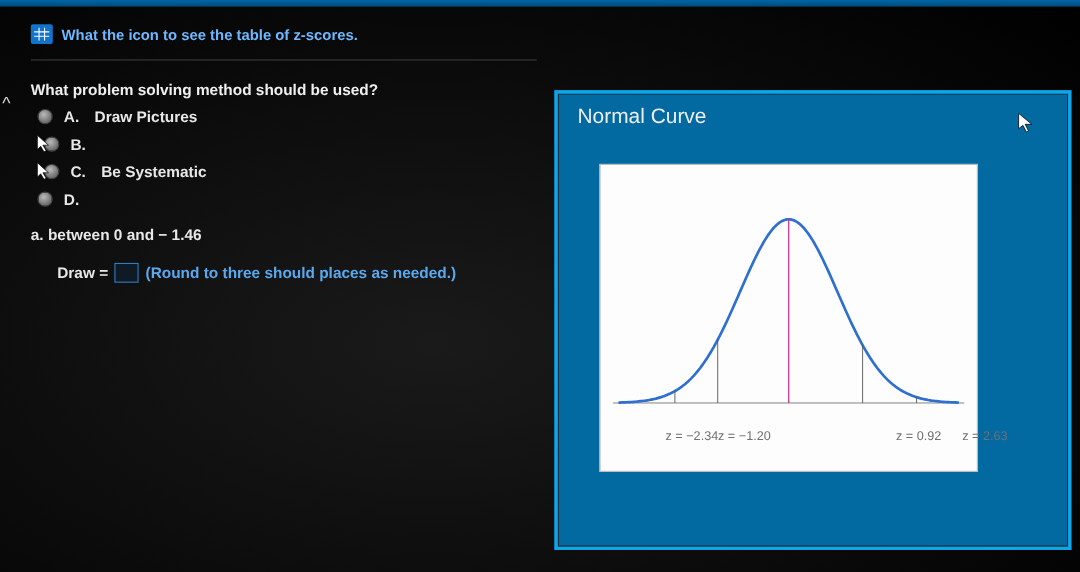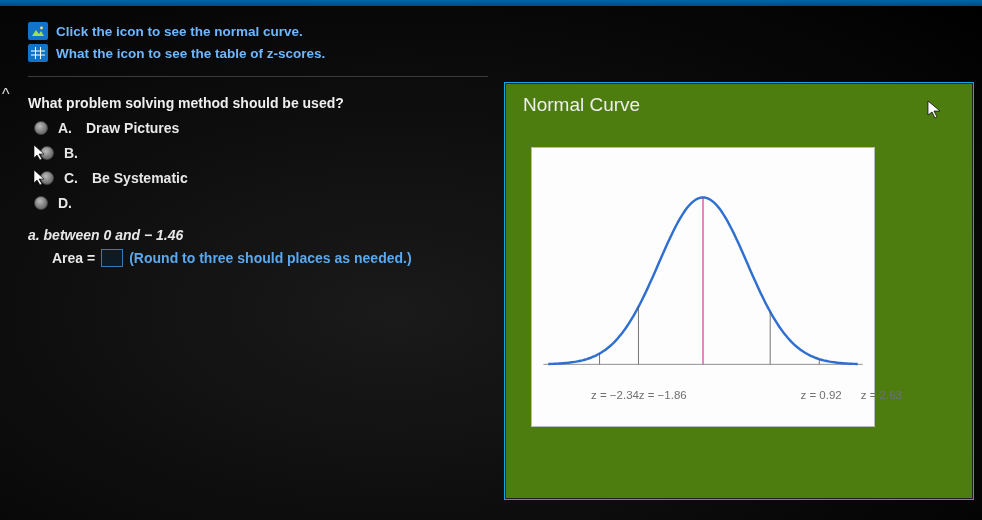--- a/index.html
+++ b/index.html
@@ -36,71 +36,61 @@
   .radio {
     width: 14px; height: 14px; border-radius: 50%;
     background: radial-gradient(circle at 40% 35%, #bbb 0%, #777 60%, #555 100%);
     border: 1px solid #444; cursor: pointer; flex: none;
   }
   .opt .letter { margin-right: 4px; }
   .cursor-mini {
     position: relative; width: 14px; height: 14px; flex: none;
   }
   .cursor-mini svg { position: absolute; left: -2px; top: -2px; }
-  .part { font-size: 14px; font-weight: bold; margin: 16px 0 6px 0; font-style: italic; }
+  .part { font-size: 14px; font-weight: bold; margin: 16px 0 18px 0; }
   .area-row { display: flex; align-items: center; gap: 6px; font-size: 14px; font-weight: bold; margin-left: 24px; }
   .input-box {
     width: 22px; height: 18px; border: 1px solid #2f7cc2; background: #0e1a24;
     display: inline-block;
   }
   .hint { color: #5aa9ef; font-weight: bold; }
 
   
   .popup {
     position: absolute; right: 8px; top: 82px;
     width: 470px; height: 418px;
-    background: #4d7c0f; border: 1px solid #0ea5e9;
+    background: #0369a1; border: 3px solid #0ea5e9;
     box-shadow: 0 0 0 1px #222 inset;
   }
   .popup-header {
     height: 44px; display: flex; align-items: center; padding: 0 18px;
     color: #eee; font-size: 19px;
   }
   .popup-cursor { position: absolute; right: 30px; top: 18px; color: #fff; }
   .graph {
-    position: absolute; left: 26px; top: 64px;
+    position: absolute; left: 38px; top: 64px;
     width: 344px; height: 280px;
     background: #fdfdfd;
     border: 1px solid #b9b9b9;
   }
   .graph svg { width: 100%; height: 100%; display: block; }
   .axlab {
     position: absolute; font-size: 11.5px; color: #707070; white-space: nowrap;
     font-family: Arial, sans-serif;
   }
 </style>
 </head>
 <body>
 
 <div class="topbar"></div>
 
 <span class="caret">^</span>
 
 <div class="content">
 
-  <div class="link-row">
-    <span class="icon icon-img">
-      <svg viewBox="0 0 14 12">
-          <rect x="0" y="0" width="14" height="12" fill="#1173c9"></rect>
-          <polygon points="1,11 5,5 8,9 10,6 13,11" fill="#9fe05a"></polygon>
-          <circle cx="10.5" cy="3" r="1.4" fill="#ffe070"></circle>
-        </svg>
-    </span>
-    <span class="link-text">Click the icon to see the normal curve.</span>
-  </div>
 
   <div class="link-row">
     <span class="icon icon-table">
       <svg viewBox="0 0 14 12">
           <rect x="0" y="0" width="14" height="12" fill="#1173c9"></rect>
           <g stroke="#fff" stroke-width="1">
             <line x1="0" y1="4" x2="14" y2="4"></line>
             <line x1="0" y1="8" x2="14" y2="8"></line>
             <line x1="4.5" y1="0" x2="4.5" y2="12"></line>
             <line x1="9.5" y1="0" x2="9.5" y2="12"></line>
@@ -141,21 +131,21 @@
     </div>
     <div class="opt">
       <span class="radio"></span>
       <span class="letter">D.</span>
     </div>
   </div>
 
   <div class="part">a. between 0 and − 1.46</div>
 
   <div class="area-row">
-    <span>Area =</span>
+    <span>Draw =</span>
     <span class="input-box"></span>
     <span class="hint">(Round to three should places as needed.)</span>
   </div>
 </div>
 
 <div class="popup">
   <div class="popup-header">Normal Curve</div>
   <span class="popup-cursor">
     <svg width="16" height="18" viewBox="0 0 16 18">
         <polygon points="1,0 1,14 5,11 8,17 10,16 7,10 13,10" fill="#fff" stroke="#000" stroke-width="0.7"></polygon>
@@ -166,17 +156,17 @@
     <svg viewBox="0 0 420 280">
         <line x1="14" y1="235" x2="406" y2="235" stroke="#777" stroke-width="1"></line>
         <path d="M20.0,234.6 L21.9,234.5 L23.8,234.4 L25.7,234.4 L27.6,234.3 L29.5,234.2 L31.4,234.1 L33.3,234.0 L35.2,233.9 L37.1,233.7 L39.0,233.6 L40.9,233.4 L42.8,233.2 L44.7,233.0 L46.6,232.8 L48.5,232.5 L50.4,232.3 L52.3,232.0 L54.2,231.7 L56.1,231.3 L58.0,230.9 L59.9,230.5 L61.8,230.1 L63.7,229.6 L65.6,229.0 L67.5,228.5 L69.4,227.8 L71.3,227.2 L73.2,226.4 L75.1,225.6 L77.0,224.8 L78.9,223.9 L80.8,222.9 L82.7,221.9 L84.6,220.8 L86.5,219.6 L88.4,218.3 L90.3,217.0 L92.2,215.5 L94.1,214.0 L96.0,212.4 L97.9,210.7 L99.8,208.9 L101.7,207.0 L103.6,205.0 L105.5,202.9 L107.4,200.6 L109.3,198.3 L111.2,195.9 L113.1,193.3 L115.0,190.7 L116.9,187.9 L118.8,185.0 L120.7,182.0 L122.6,178.9 L124.5,175.7 L126.4,172.4 L128.3,168.9 L130.2,165.4 L132.1,161.8 L134.0,158.1 L135.9,154.2 L137.8,150.3 L139.7,146.4 L141.6,142.3 L143.5,138.2 L145.4,134.0 L147.3,129.8 L149.2,125.5 L151.1,121.2 L153.0,116.9 L154.9,112.5 L156.8,108.2 L158.7,103.8 L160.6,99.5 L162.5,95.2 L164.4,90.9 L166.3,86.7 L168.2,82.6 L170.1,78.5 L172.0,74.5 L173.9,70.7 L175.8,66.9 L177.7,63.3 L179.6,59.8 L181.5,56.4 L183.4,53.2 L185.3,50.2 L187.2,47.3 L189.1,44.6 L191.0,42.2 L192.9,39.9 L194.8,37.9 L196.7,36.1 L198.6,34.5 L200.5,33.1 L202.4,32.0 L204.3,31.1 L206.2,30.5 L208.1,30.1 L210.0,30.0 L211.9,30.1 L213.8,30.5 L215.7,31.1 L217.6,32.0 L219.5,33.1 L221.4,34.5 L223.3,36.1 L225.2,37.9 L227.1,39.9 L229.0,42.2 L230.9,44.6 L232.8,47.3 L234.7,50.2 L236.6,53.2 L238.5,56.4 L240.4,59.8 L242.3,63.3 L244.2,66.9 L246.1,70.7 L248.0,74.5 L249.9,78.5 L251.8,82.6 L253.7,86.7 L255.6,90.9 L257.5,95.2 L259.4,99.5 L261.3,103.8 L263.2,108.2 L265.1,112.5 L267.0,116.9 L268.9,121.2 L270.8,125.5 L272.7,129.8 L274.6,134.0 L276.5,138.2 L278.4,142.3 L280.3,146.4 L282.2,150.3 L284.1,154.2 L286.0,158.1 L287.9,161.8 L289.8,165.4 L291.7,168.9 L293.6,172.4 L295.5,175.7 L297.4,178.9 L299.3,182.0 L301.2,185.0 L303.1,187.9 L305.0,190.7 L306.9,193.3 L308.8,195.9 L310.7,198.3 L312.6,200.6 L314.5,202.9 L316.4,205.0 L318.3,207.0 L320.2,208.9 L322.1,210.7 L324.0,212.4 L325.9,214.0 L327.8,215.5 L329.7,217.0 L331.6,218.3 L333.5,219.6 L335.4,220.8 L337.3,221.9 L339.2,222.9 L341.1,223.9 L343.0,224.8 L344.9,225.6 L346.8,226.4 L348.7,227.2 L350.6,227.8 L352.5,228.5 L354.4,229.0 L356.3,229.6 L358.2,230.1 L360.1,230.5 L362.0,230.9 L363.9,231.3 L365.8,231.7 L367.7,232.0 L369.6,232.3 L371.5,232.5 L373.4,232.8 L375.3,233.0 L377.2,233.2 L379.1,233.4 L381.0,233.6 L382.9,233.7 L384.8,233.9 L386.7,234.0 L388.6,234.1 L390.5,234.2 L392.4,234.3 L394.3,234.4 L396.2,234.4 L398.1,234.5 L400.0,234.6 " fill="none" stroke="#2f6fd0" stroke-width="3"></path>
         <line x1="82.97142857142858" y1="221.7339256035985" x2="82.97142857142858" y2="235" stroke="#555" stroke-width="1"></line>
         <line x1="130.74285714285713" y1="164.38730253278362" x2="130.74285714285713" y2="235" stroke="#555" stroke-width="1"></line>
         <line x1="210" y1="30" x2="210" y2="235" stroke="#d03090" stroke-width="1.4"></line>
         <line x1="292.5142857142857" y1="170.4261210021635" x2="292.5142857142857" y2="235" stroke="#555" stroke-width="1"></line>
         <line x1="352.77142857142854" y1="228.5469042355775" x2="352.77142857142854" y2="235" stroke="#555" stroke-width="1"></line>
       </svg>
   <div class="axlab" style="left: 58.9714px; top: 241px;">z = −2.34</div>
-      <div class="axlab" style="left: 106.743px; top: 241px;">z = −1.86</div>
+      <div class="axlab" style="left: 106.743px; top: 241px;">z = −1.20</div>
       <div class="axlab" style="left: 268.514px; top: 241px;">z = 0.92</div>
       <div class="axlab" style="left: 328.771px; top: 241px;">z = 2.63</div>
     </div>
 </div>
 
 </body></html>

